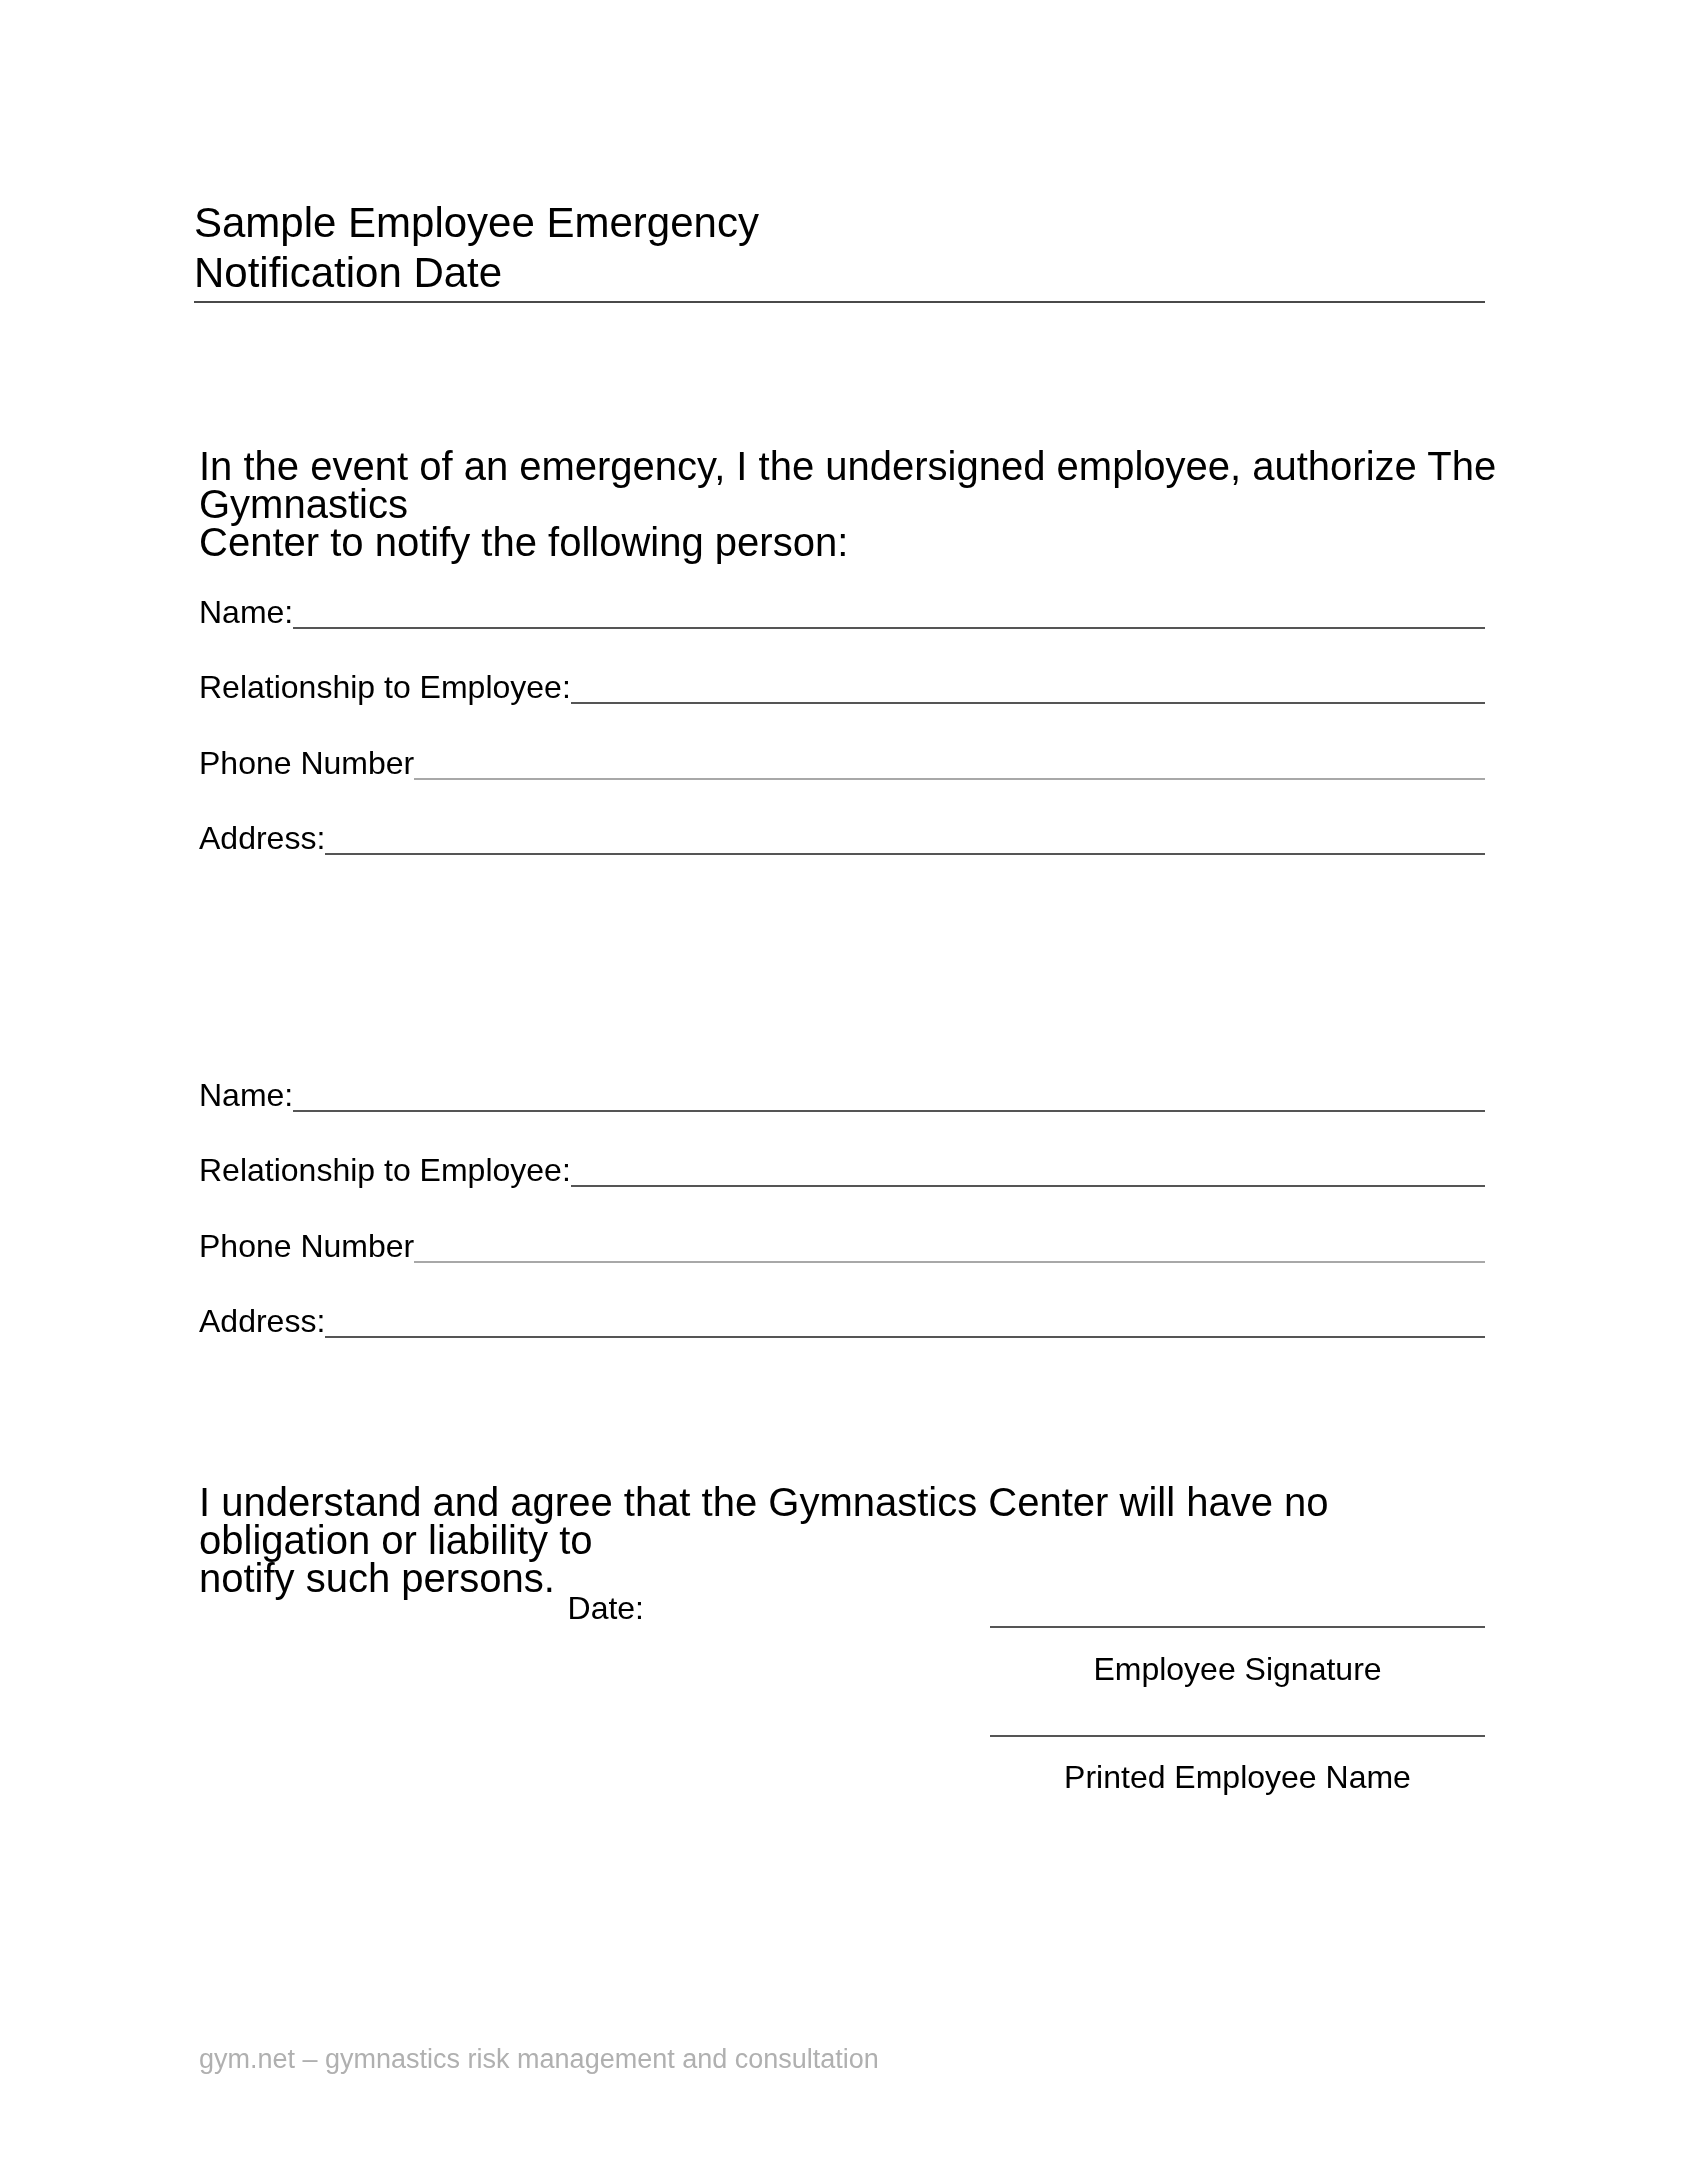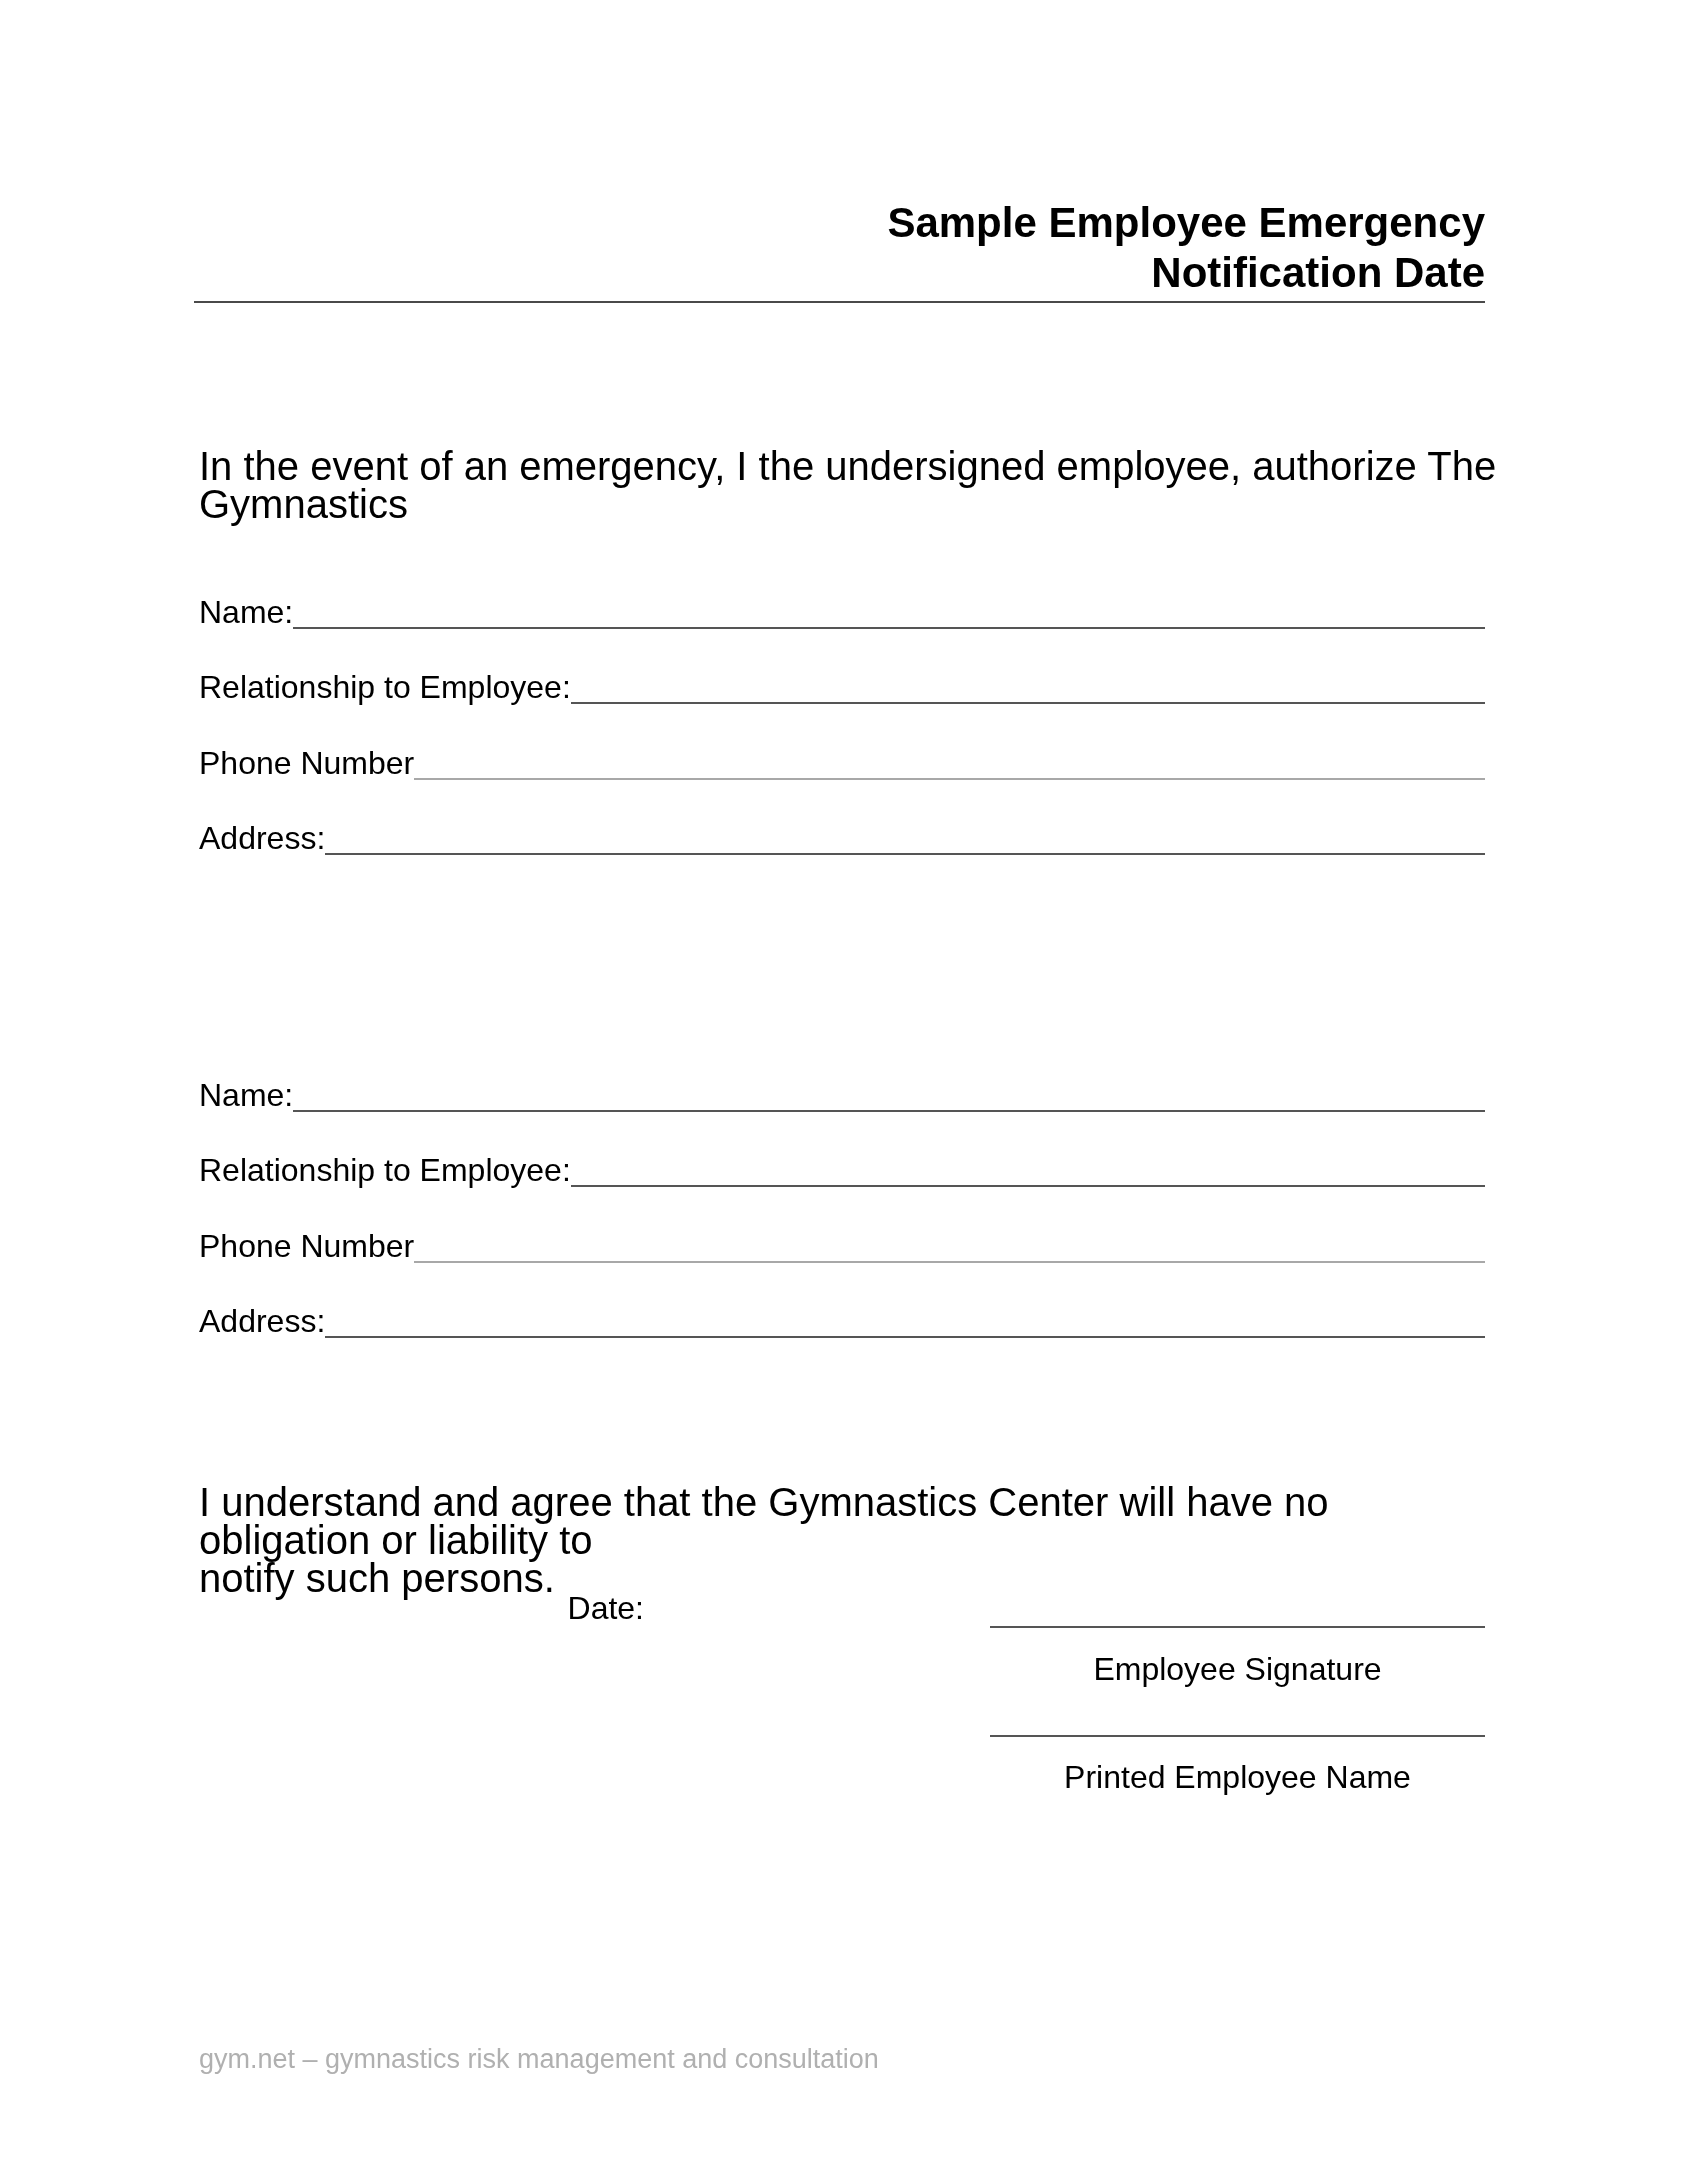--- a/index.html
+++ b/index.html
@@ -1,20 +1,20 @@
 <!DOCTYPE html>
 <html><head>
 <meta charset="utf-8">
 <style>
   html, body { margin: 0; padding: 0; background: #ffffff; }
   body { width: 1683px; height: 2178px; position: relative; overflow: hidden;
          font-family: "Liberation Sans", sans-serif; color: #000; }
   .abs { position: absolute; }
-  .title { left: 194px; width: 1291px; top: 198px; text-align: right;
-           font-weight: bold; font-size: 42px; line-height: 50px; }
+  .title { left: 194px; width: 1291px; top: 198px; text-align: left;
+           font-weight: normal; font-size: 42px; line-height: 50px; }
   .title-rule { left: 194px; width: 1291px; top: 301px; height: 0;
                 border-top: 2px solid #4a4a4a; }
   .para { left: 199px; width: 1307px; font-size: 40px; line-height: 38px; }
   .field { left: 199px; width: 1286px; height: 40px; display: flex; align-items: flex-end; }
   .field-label { font-size: 32px; line-height: 36px; white-space: nowrap; }
   .field-line { flex: 1; border-bottom: 2px solid #555; margin-bottom: 1px; height: 1px; }
   .field-line.light { border-bottom-color: #a8a8a8; }
   .sig-line { left: 990px; width: 495px; height: 0; border-top: 2px solid #555; }
   .sig-label { left: 990px; width: 495px; text-align: center; font-size: 32px; line-height: 36px; margin-top: 20px; }
   .footer { left: 199px; top: 2043px; font-size: 27px; line-height: 32px; color: #b0b0b0; white-space: nowrap; }
@@ -23,20 +23,21 @@
 <body>
 
 <div class="abs title">
   <div>Sample Employee Emergency</div>
   <div>Notification Date</div>
 </div>
 <div class="abs title-rule"></div>
 
 <div class="abs para" style="top:447px;">
   <div>In the event of an emergency, I the undersigned employee, authorize The Gymnastics</div>
+  <div>Center to notify the following person:</div>
 </div>
 
 <div class="abs field" style="top:590px;">
   <span class="field-label">Name:</span>
   <span class="field-line"></span>
 </div>
 <div class="abs field" style="top:665px;">
   <span class="field-label">Relationship to Employee:</span>
   <span class="field-line"></span>
 </div>

